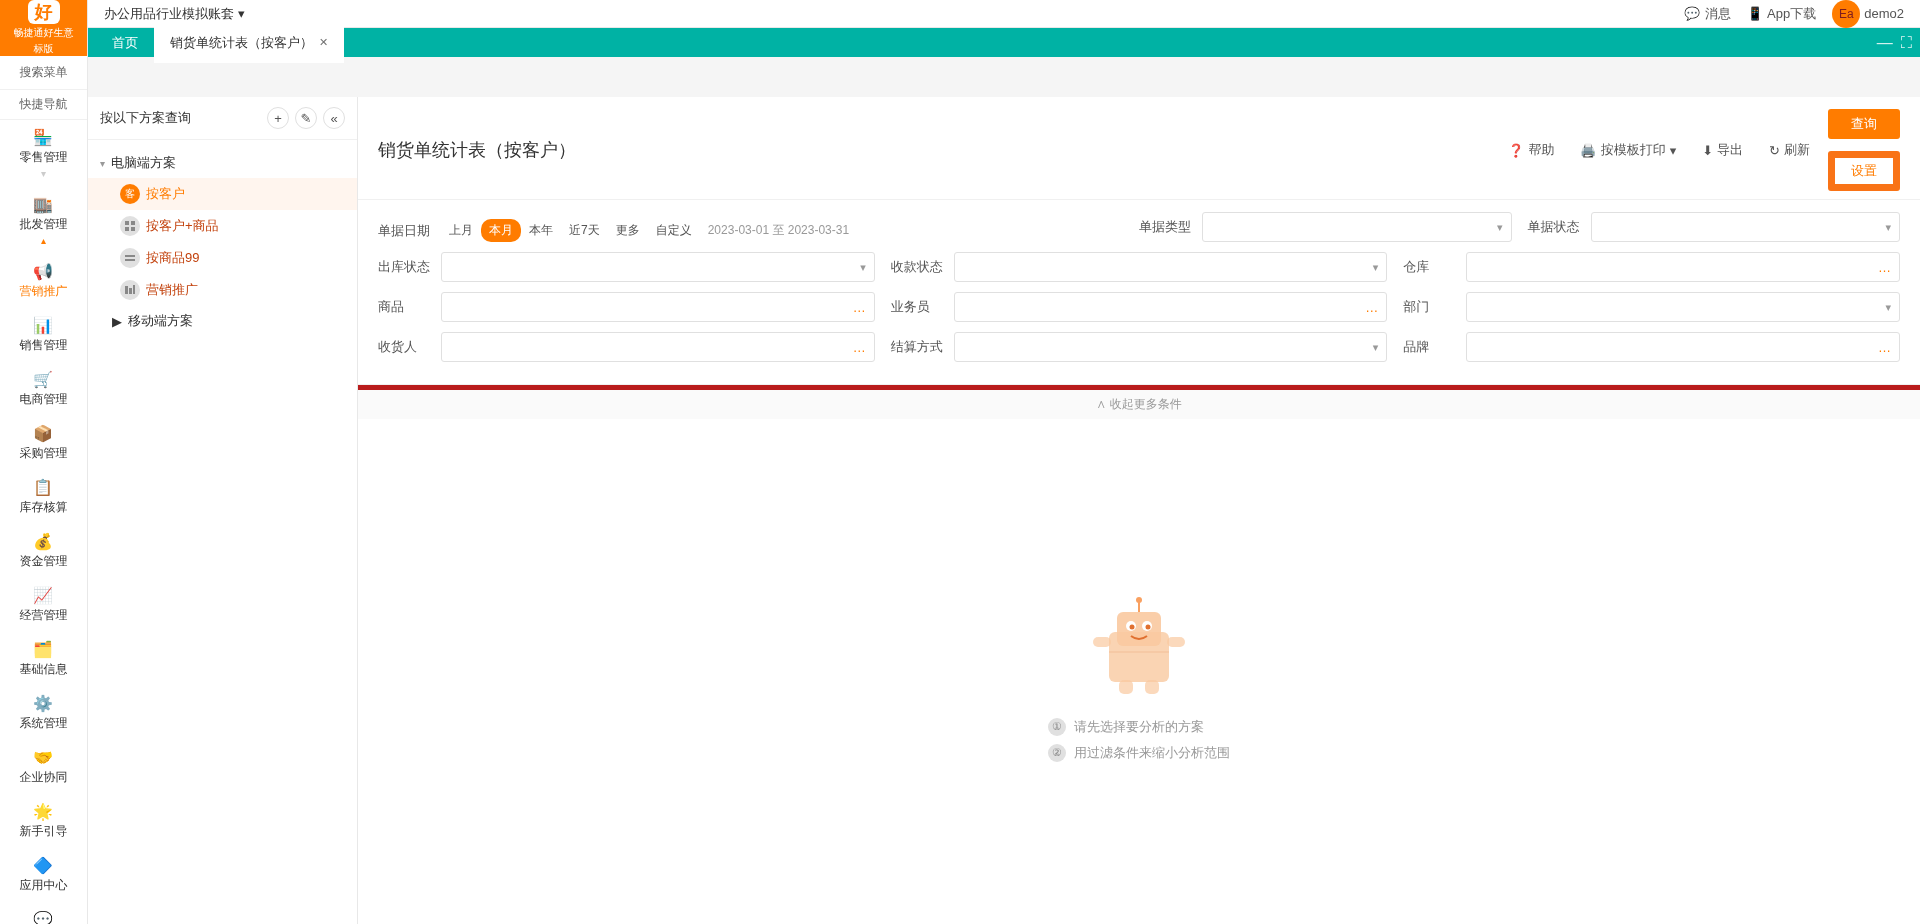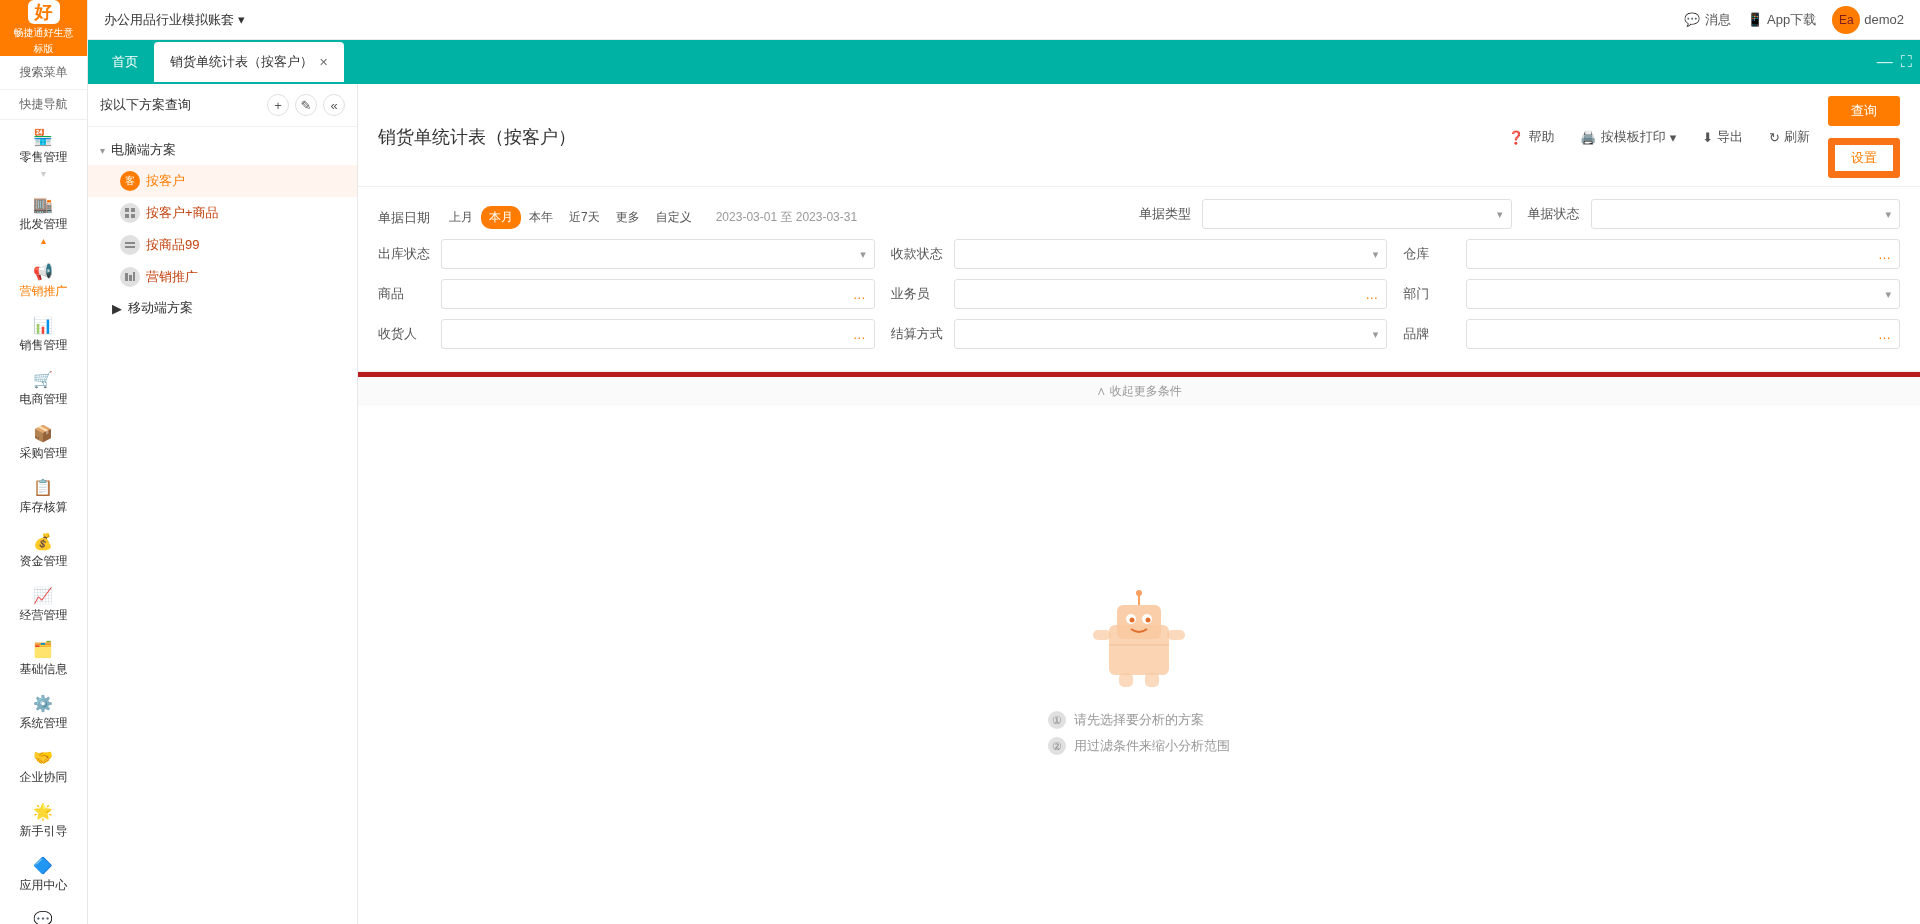--- a/index.html
+++ b/index.html
@@ -73,21 +73,21 @@
     
     .main-area {
       flex: 1;
       display: flex;
       flex-direction: column;
       overflow: hidden;
     }
 
     
     .top-header {
-      height: 40px;
+      height: 28px;
       background: #fff;
       border-bottom: 1px solid #e8e8e8;
       display: flex;
       align-items: center;
       padding: 0 16px;
       justify-content: space-between;
     }
     .top-header-left {
       display: flex;
       align-items: center;
@@ -111,21 +111,21 @@
     .avatar {
       width: 28px; height: 28px;
       border-radius: 50%;
       background: #ff7c00;
       display: flex; align-items: center; justify-content: center;
       color: #7f1d1d; font-size: 12px;
     }
 
     
     .tab-bar {
-      height: 44px;
+      height: 29px;
       background: #00b2a4;
       display: flex;
       align-items: center;
       padding: 0 8px;
       gap: 0;
     }
     .tab {
       height: 40px;
       padding: 0 16px;
       display: flex;
@@ -153,20 +153,21 @@
       font-size: 16px;
       cursor: pointer;
     }
 
     
     .content-area {
       flex: 1;
       display: flex;
       overflow: hidden;
       background: #f5f5f5;
+      margin-top: 40px;
     }
 
     
     .left-panel {
       width: 270px;
       background: #fff;
       border-right: 1px solid #e8e8e8;
       display: flex;
       flex-direction: column;
       overflow-y: auto;
@@ -322,21 +323,21 @@
       justify-content: space-between;
       cursor: pointer;
       background: #fff;
       position: relative;
     }
     .filter-input .chevron { color: #999; font-size: 11px; }
     .filter-input .more-icon { color: #ff7c00; font-size: 13px; }
     .date-filter {
       display: flex;
       align-items: center;
-      gap: 8px;
+      gap: 0;
       flex: 1;
     }
     .date-tabs {
       display: flex;
       align-items: center;
       gap: 0;
     }
     .date-tab {
       padding: 3px 8px;
       font-size: 12px;

